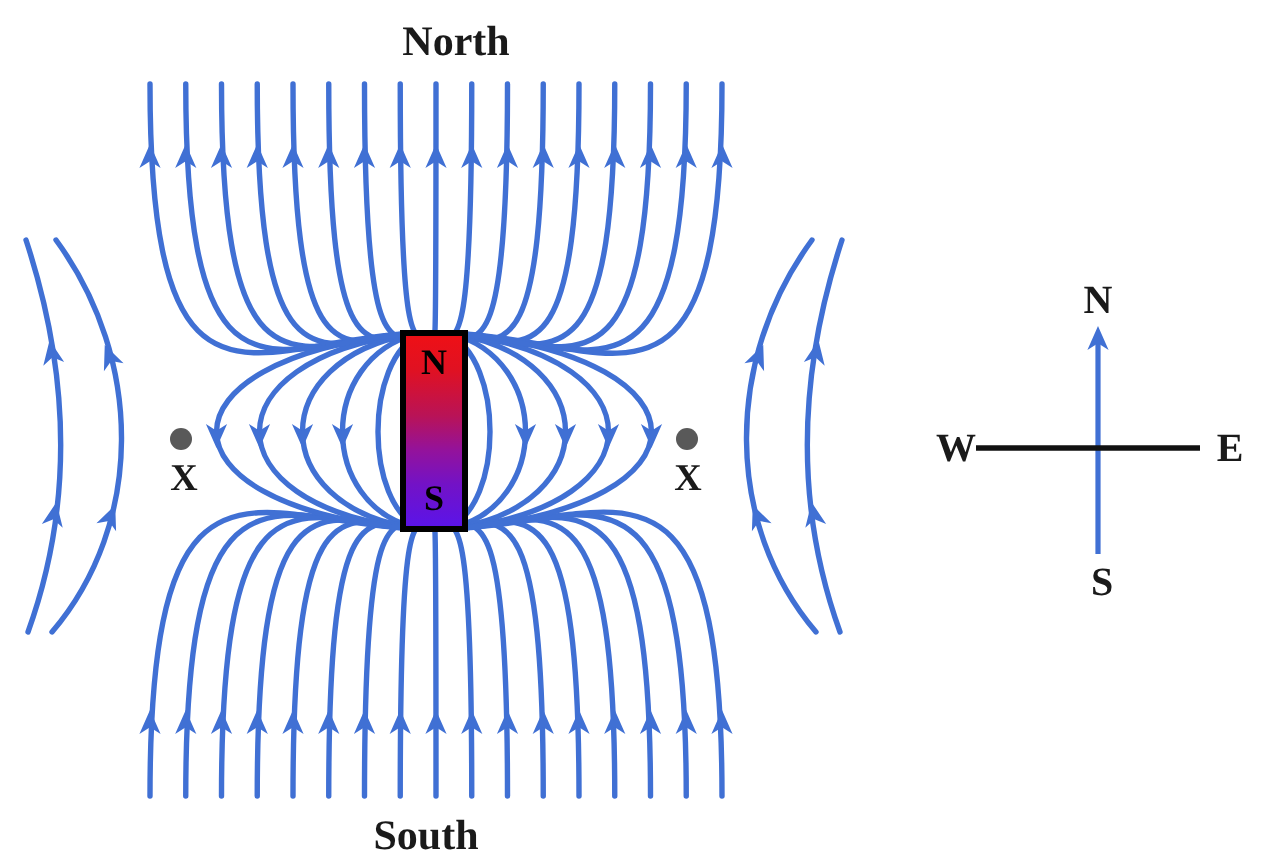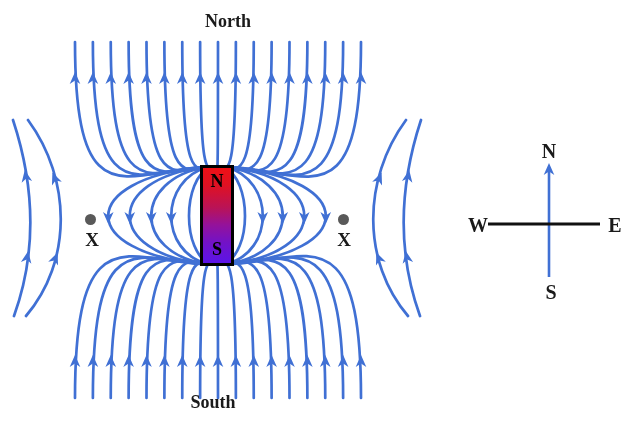--- a/index.html
+++ b/index.html
@@ -2,21 +2,21 @@
 <html><head>
 <meta charset="utf-8">
 <style>
   html,body{margin:0;padding:0;background:#ffffff;}
   #stage{
     position:relative; width:633px; height:431px; background:#ffffff;
     font-family:"Liberation Serif","DejaVu Serif",serif; overflow:hidden;
   }
   #field-svg{position:absolute; left:0; top:0; z-index:1;}
   .lbl{position:absolute; transform:translate(-50%,-50%); font-weight:700; color:#1a1a1a; white-space:nowrap; z-index:3;}
-  .big-lbl{font-size:18px;}
+  .big-lbl{font-size:21px;}
   .x-lbl{font-size:19px;}
   .compass-lbl{font-size:20px;}
   #bar-magnet{
     position:absolute; left:200px; top:165px; width:34px; height:101px;
     box-sizing:border-box; border:3px solid #000; z-index:2;
     background:linear-gradient(180deg,#ee1016 0%,#e01122 18%,#b91357 42%,#94129b 60%,#7312c6 78%,#5b14e8 100%);
   }
   .pole-lbl{position:absolute; left:50%; transform:translateX(-50%); font-weight:700; font-size:18px; color:#000;}
   #n-pole-lbl{top:3px;}
   #s-pole-lbl{bottom:3px;}
@@ -130,21 +130,21 @@
       <polygon points="0,-7 5.3,5 0,1.6 -5.3,5" fill="#4070d4" transform="translate(549,170) rotate(0)"></polygon>
       <line x1="488" y1="224" x2="600" y2="224" stroke="#111111" stroke-width="2.8"></line>
     </svg>
 
   <div id="bar-magnet">
     <span class="pole-lbl" id="n-pole-lbl">N</span>
     <span class="pole-lbl" id="s-pole-lbl">S</span>
   </div>
 
   <span class="lbl big-lbl" style="left:228px; top:21px;">North</span>
-  <span class="lbl big-lbl" style="left:213px; top:402px;text-align:right;">South</span>
+  <span class="lbl big-lbl" style="left:213px; top:418px;text-align:right;">South</span>
 
   <div class="neutral-dot" id="dot-left" style="left: 84.5px; top: 213.5px; background: rgb(89, 89, 89);"></div>
   <div class="neutral-dot" id="dot-right" style="left: 337.5px; top: 213.5px; background: rgb(89, 89, 89);"></div>
   <span class="lbl x-lbl" id="x-left" style="left: 92px; top: 240px;">X</span>
   <span class="lbl x-lbl" id="x-right" style="left: 344px; top: 240px;">X</span>
 
   <span class="lbl compass-lbl" id="compass-n" style="left: 549px; top: 151px;">N</span>
   <span class="lbl compass-lbl" id="compass-e" style="left: 615px; top: 225px;">E</span>
   <span class="lbl compass-lbl" id="compass-s" style="left: 551px; top: 292px;">S</span>
   <span class="lbl compass-lbl" id="compass-w" style="left: 478px; top: 225px;">W</span>

